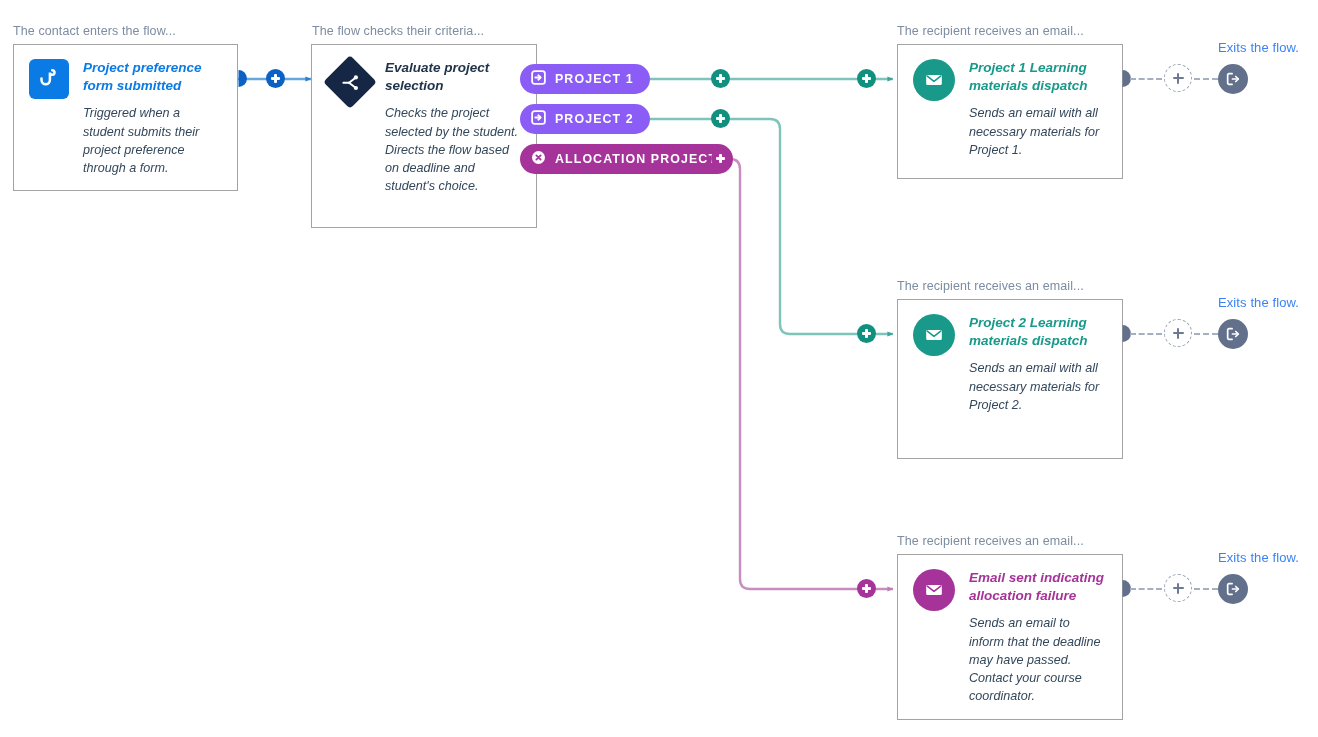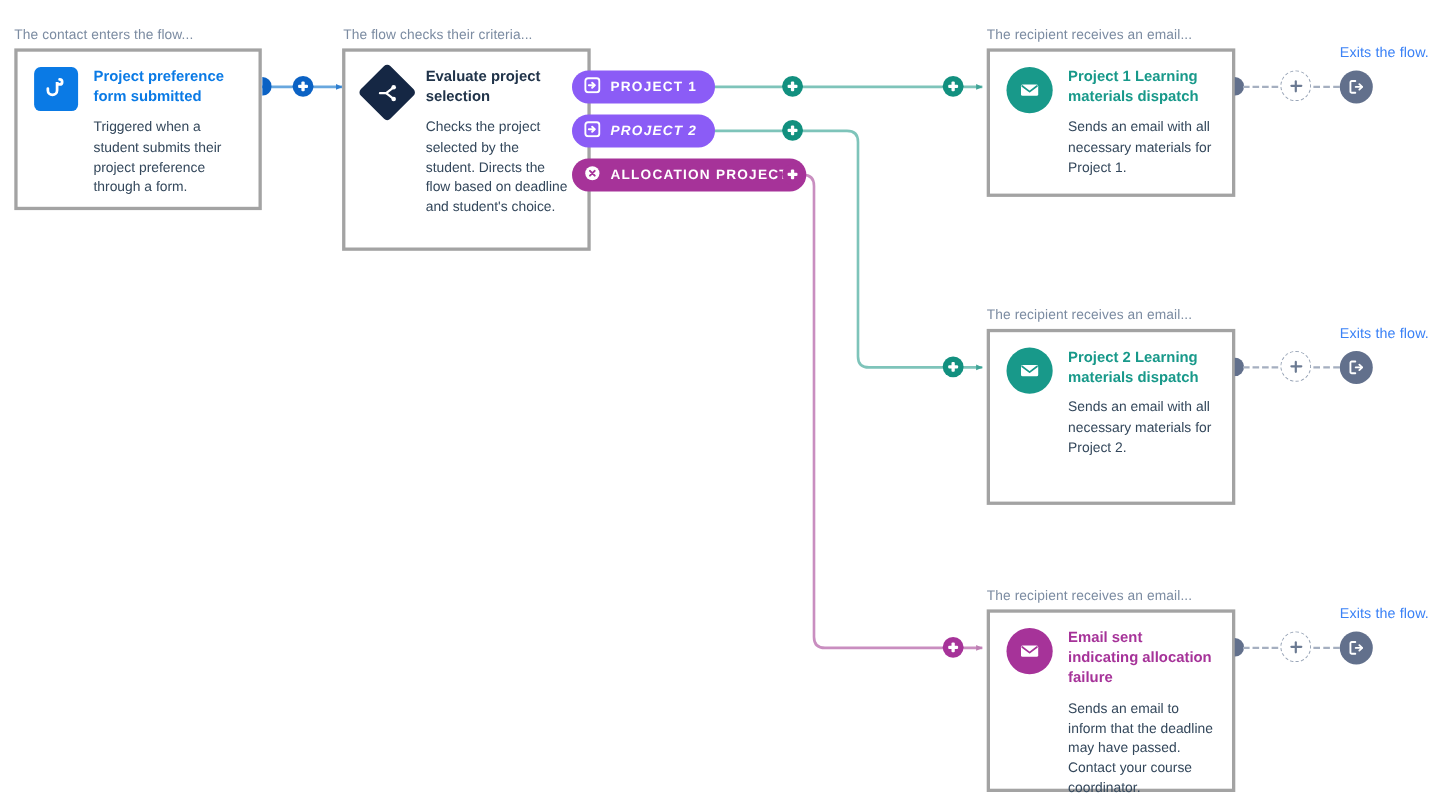--- a/index.html
+++ b/index.html
@@ -46,22 +46,23 @@
   }
   .caption.dark {
     color: #3b82f6;
     font-size: 13px;
   }
 
   
   .card {
     position: absolute;
     background: #ffffff;
-    border: 3px solid #a3a3a3;
+    border: 1px solid #a3a3a3;
     box-sizing: border-box;
+    font-style: italic;
   }
   .card-inner {
     display: flex;
     padding: 14px 14px 14px 15px;
     box-sizing: border-box;
   }
   .card-body {
     margin-left: 14px;
     flex: 1;
     min-width: 0;
@@ -264,21 +265,21 @@
       <span>
         <svg width="15" height="15" viewBox="0 0 16 16">
           <rect x="1.2" y="1.2" width="13.6" height="13.6" rx="2.6" fill="none" stroke="#ffffff" stroke-width="1.9"></rect>
           <path d="M4.6 8 H10" stroke="#ffffff" stroke-width="1.9" stroke-linecap="round"></path>
           <path d="M7.8 5.6 L10.3 8 L7.8 10.4" fill="none" stroke="#ffffff" stroke-width="1.9" stroke-linecap="round" stroke-linejoin="round"></path>
         </svg>
       </span>
       <span class="pill-label">PROJECT 1</span>
     </div>
 
-    <div class="pill teal" style="left:520px; top:104px;font-style:italic;">
+    <div class="pill teal" style="left:520px; top:104px;">
       <span>
         <svg width="15" height="15" viewBox="0 0 16 16">
           <rect x="1.2" y="1.2" width="13.6" height="13.6" rx="2.6" fill="none" stroke="#ffffff" stroke-width="1.9"></rect>
           <path d="M4.6 8 H10" stroke="#ffffff" stroke-width="1.9" stroke-linecap="round"></path>
           <path d="M7.8 5.6 L10.3 8 L7.8 10.4" fill="none" stroke="#ffffff" stroke-width="1.9" stroke-linecap="round" stroke-linejoin="round"></path>
         </svg>
       </span>
       <span class="pill-label">PROJECT 2</span>
     </div>
 

